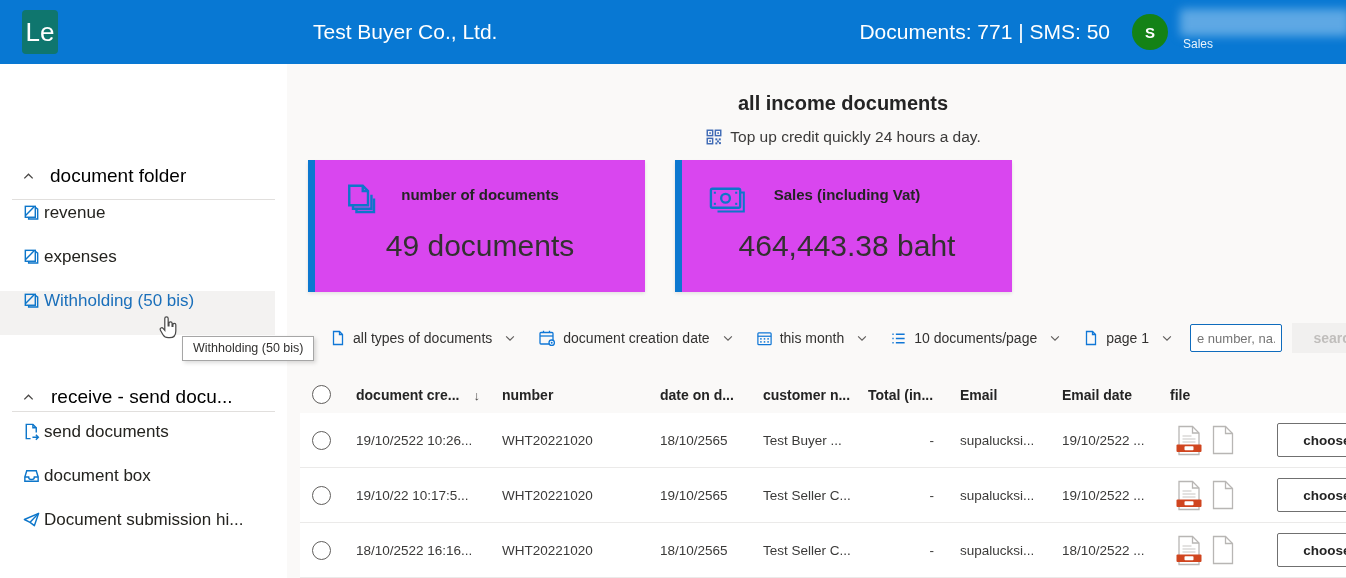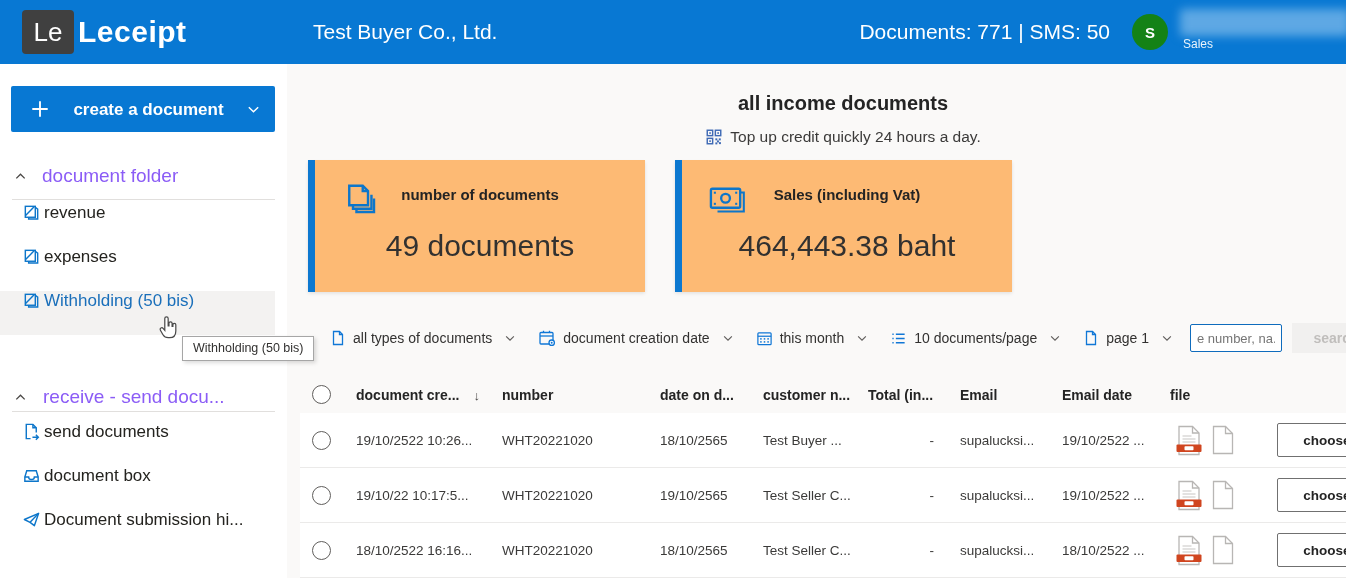--- a/index.html
+++ b/index.html
@@ -1,55 +1,55 @@
 <!DOCTYPE html>
 <html><head>
 <meta charset="utf-8">
 <style>
   * { margin:0; padding:0; box-sizing:border-box; }
   html,body { font-family:"Liberation Sans", sans-serif; background:#fff; }
   .screen { position:relative; width:1346px; height:578px; overflow:hidden; background:#faf9f8; }
 
   
   .header { position:absolute; left:0; top:0; width:1346px; height:64px; background:#0878d3; color:#fff; }
-  .logo-tile { position:absolute; left:22px; top:10px; width:52px; height:44px; background:#404040; border-radius:4px;
+  .logo-tile { position:absolute; left:22px; top:10px; width:36px; height:44px; background:#0f766e; border-radius:4px;
                display:flex; align-items:center; justify-content:center; font-size:26px; font-weight:400; color:#fff; }
   .app-name { position:absolute; left:78px; top:0; line-height:64px; font-size:30px; font-weight:700; letter-spacing:.5px; }
   .company-name { position:absolute; left:313px; top:0; line-height:64px; font-size:21px; }
   .credits { position:absolute; right:236px; top:0; line-height:64px; font-size:21px; }
   .avatar { position:absolute; left:1132px; top:14px; width:36px; height:36px; border-radius:50%; background:#148216;
             display:flex; align-items:center; justify-content:center; font-size:15px; font-weight:700; color:#fff; }
   .redact { position:absolute; left:1180px; top:9px; width:170px; height:27px; background:#5ea8e4; filter:blur(5px); border-radius:3px; }
   .user-label { position:absolute; left:1183px; top:37px; font-size:12px; color:#eaf4fc; }
 
   
   .sidebar { position:absolute; left:0; top:64px; width:287px; height:514px; background:#fff; }
   .create-btn { position:absolute; left:11px; top:22px; width:264px; height:46px; background:#0878d3; border:none; border-radius:2px;
                 display:flex; align-items:center; color:#fff; cursor:pointer; }
   .create-btn .plus { margin-left:18px; width:22px; height:22px; flex:none; }
   .create-btn .label { flex:1; text-align:center; font-size:17px; font-weight:700; line-height:19px; padding:0 4px; font-family:"Liberation Sans", sans-serif; }
   .create-btn .chev { margin-right:14px; width:15px; height:15px; flex:none; }
-  .section-head { position:absolute; left:0; width:287px; height:30px; display:flex; align-items:center; gap:15px; padding-left:14px;
-                  font-size:19px; color:#8b5cf6; cursor:pointer; }
+  .section-head { position:absolute; left:8px; width:287px; height:30px; display:flex; align-items:center; gap:15px; padding-left:14px;
+                  font-size:19px; color:#000000; cursor:pointer; }
   .divider { position:absolute; left:12px; width:263px; height:1px; background:#e1dfdd; }
   .nav-item { position:absolute; left:0; width:275px; height:44px; display:flex; align-items:flex-start; gap:3px; padding-left:22px;
               font-size:17px; color:#24231f; cursor:pointer; }
   .nav-item.selected { background:#f3f2f1; color:#1a6fba; }
   .nav-item svg { flex:none; }
   .tooltip { position:absolute; left:182px; top:272px; background:#fff; border:1px solid #a6a6a6; padding:4px 10px 5px;
              font-size:12.5px; color:#323130; white-space:nowrap; box-shadow:2px 2px 4px rgba(0,0,0,.14); z-index:5; }
   .cursor { position:absolute; left:155px; top:250px; width:27px; height:27px; z-index:6; }
 
   
   .main { position:absolute; left:287px; top:64px; width:1059px; height:514px; }
   .main-title { position:absolute; left:0; top:28px; width:1112px; text-align:center; font-size:20px; font-weight:700; color:#242424; }
   .main-sub { position:absolute; left:0; top:64px; width:1112px; display:flex; align-items:center; justify-content:center; gap:7px;
               font-size:15.5px; color:#3b3a39; }
   .cards { position:absolute; left:21px; top:96px; display:flex; gap:30px; }
-  .card { position:relative; width:337px; height:132px; background:#fdba74; border-left:7px solid #0c78d0;
+  .card { position:relative; width:337px; height:132px; background:#d946ef; border-left:7px solid #0c78d0;
           box-shadow:0 1.6px 3.6px rgba(0,0,0,.1), 0 .3px .9px rgba(0,0,0,.07); }
   .card-icon { position:absolute; left:26px; top:22px; }
   .card-title { padding-top:26px; text-align:center; font-size:15px; font-weight:700; color:#242424; }
   .card-value { margin-top:26px; text-align:center; font-size:30px; color:#323130; white-space:nowrap; }
 
   .filters { position:absolute; left:43px; top:257px; height:34px; display:flex; align-items:center; gap:22px; }
   .filter { display:flex; align-items:center; gap:7px; font-size:14px; color:#323130; cursor:pointer; white-space:nowrap; }
   .filter .chevsm { margin-left:5px; width:12px; height:12px; }
   .overflow-dots { font-size:16px; letter-spacing:2px; color:#323130; cursor:pointer; }
   .search-box { position:absolute; left:903px; top:260px; width:92px; height:28px; border:1.5px solid #0f6cbd; border-radius:2px;
@@ -72,41 +72,31 @@
 </style>
 </head>
 <body>
 
 <div class="screen">
 
   <div class="header">
     <div class="logo-tile">
       <span>Le</span>
     </div>
-    <div class="app-name">Leceipt</div>
     <div class="company-name">Test Buyer Co., Ltd.</div>
     <div class="credits">Documents: 771 | SMS: 50</div>
     <div class="avatar">
       <span>S</span>
     </div>
     <div class="redact"></div>
     <div class="user-label">Sales</div>
   </div>
 
   <div class="sidebar">
 
-    <button class="create-btn">
-      <svg class="plus" viewBox="0 0 20 20">
-          <path d="M10 3v14M3 10h14" stroke="#fff" stroke-width="1.7" fill="none"></path>
-        </svg>
-      <span class="label">create a document</span>
-      <svg class="chev" viewBox="0 0 16 16">
-          <path d="M3 5.5l5 5 5-5" fill="none" stroke="#fff" stroke-width="1.5"></path>
-        </svg>
-    </button>
 
     <div class="section-head" style="top:97px;">
       <svg width="13" height="13" viewBox="0 0 14 14">
           <path d="M2.5 9l4.5-4.5L11.5 9" fill="none" stroke="#484644" stroke-width="1.4"></path>
         </svg>
       <span>document folder</span>
     </div>
     <div class="divider" style="top:135px;"></div>
 
     <div class="nav-item" style="top:139px;">

